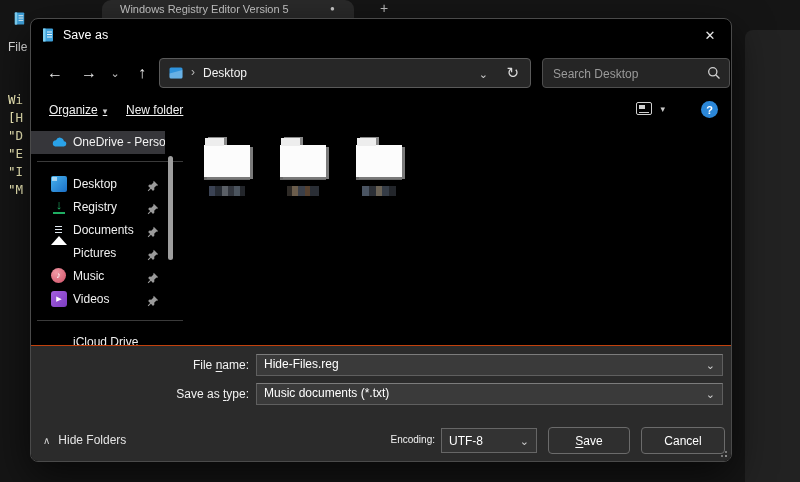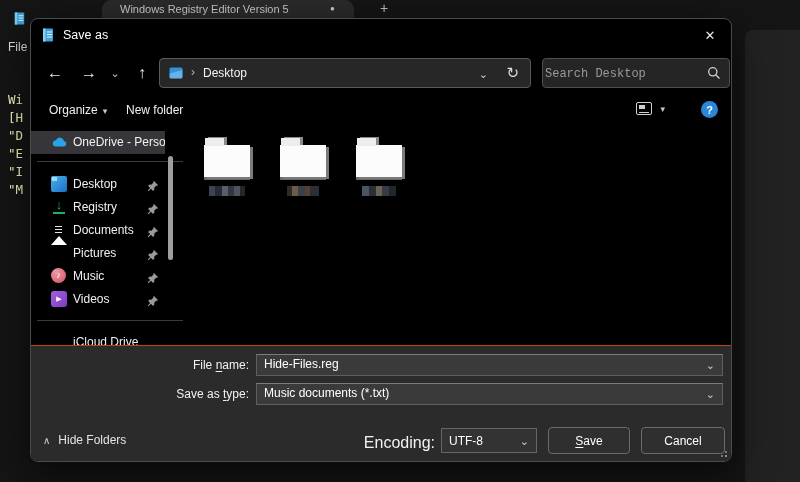--- a/index.html
+++ b/index.html
@@ -33,26 +33,26 @@
   .nav-caret{font-size:11px;color:#c0c0c0;}
   .addrbar{position:absolute;left:128px;top:39px;width:372px;height:30px;background:#272727;
            border:1px solid #5a5a5a;border-radius:4px;box-sizing:border-box;}
   .crumb-icon{position:absolute;left:8px;top:6px;}
   .crumb-sep{position:absolute;left:31px;top:6px;color:#b5b5b5;font-size:12px;}
   .crumb-text{position:absolute;left:43px;top:7px;font-size:12px;color:#f2f2f2;}
   .addr-caret{position:absolute;right:42px;top:9px;font-size:11px;color:#cfcfcf;}
   .addr-refresh{position:absolute;right:11px;top:5px;font-size:15px;color:#dadada;}
   .searchbar{position:absolute;left:511px;top:39px;width:188px;height:30px;background:#252525;
              border:1px solid #4e4e4e;border-radius:4px;box-sizing:border-box;}
-  .search-input{position:absolute;left:0;top:1px;width:145px;height:26px;background:transparent;
-                border:none;outline:none;color:#e8e8e8;font-size:12px;font-family:Liberation Mono, monospace;}
+  .search-input{position:absolute;left:8px;top:1px;width:145px;height:26px;background:transparent;
+                border:none;outline:none;color:#e8e8e8;font-size:12px;font-family:Liberation Sans, sans-serif;}
   .search-input::placeholder{color:#9a9a9a;}
   .search-icon{position:absolute;right:8px;top:7px;}
 
-  .tool-item{position:absolute;top:84px;font-size:12px;color:#f0f0f0;}
+  .tool-item{position:absolute;top:84px;font-size:12px;color:#f0f0f0;text-decoration:underline;}
   .tool-caret{font-size:9px;color:#c9c9c9;margin-left:5px;}
   .views{position:absolute;right:66px;top:83px;display:flex;align-items:center;}
   .view-icon{width:16px;height:13px;border:1.5px solid #d0d0d0;border-radius:2px;position:relative;box-sizing:border-box;}
   .view-icon::before{content:'';position:absolute;left:2px;top:2px;width:6px;height:4px;background:#d0d0d0;}
   .view-icon::after{content:'';position:absolute;left:2px;right:2px;bottom:1px;height:1.5px;background:#d0d0d0;}
   .views .tool-caret{margin-left:8px;}
   .help-btn{position:absolute;right:13px;top:82px;width:17px;height:17px;border-radius:50%;
             background:#2b87d8;color:#fff;font-size:11px;font-weight:bold;display:flex;
             align-items:center;justify-content:center;}
 
@@ -98,21 +98,21 @@
   .bpanel{position:absolute;left:0;bottom:0;width:100%;height:115px;background:#2b2b2b;border-top:1px solid #c2410c;}
   .flabel{position:absolute;left:0;width:218px;text-align:right;font-size:12px;color:#f2f2f2;}
   .u{text-decoration:underline;text-underline-offset:2px;}
   .finput{position:absolute;left:225px;right:8px;height:22px;background:#3a3a3a;border:1px solid #5f5f5f;
           border-top-color:#7c7c7c;box-sizing:border-box;color:#fff;font-size:12px;display:flex;
           align-items:center;padding:0 20px 3px 7px;}
   .fcaret{position:absolute;right:7px;top:4px;font-size:11px;color:#cfcfcf;}
   .hidefold{position:absolute;left:12px;top:87px;display:flex;align-items:center;gap:8px;
             font-size:12px;color:#e4e4e4;}
   .hf-caret{font-size:10px;color:#d0d0d0;}
-  .enc-label{position:absolute;left:298px;top:88px;width:106px;text-align:right;font-size:16px;color:#f2f2f2;}
+  .enc-label{position:absolute;left:298px;top:88px;width:106px;text-align:right;font-size:10px;color:#f2f2f2;}
   .ecombo{position:absolute;left:410px;top:82px;width:96px;height:25px;background:#333;border:1px solid #666;
           box-sizing:border-box;display:flex;align-items:center;padding:0 6px 0 7px;font-size:12px;color:#fff;}
   .btn{position:absolute;top:81px;height:27px;background:#2f2f2f;border:1px solid #6b6b6b;border-radius:4px;
        box-sizing:border-box;font-size:12px;color:#fff;display:flex;align-items:center;justify-content:center;}
   .btn-save{left:517px;width:82px;}
   .btn-cancel{left:610px;width:84px;}
   .grip{position:absolute;right:3px;bottom:3px;width:10px;height:10px;}
   .grip::before{content:'';position:absolute;left:7px;top:7px;width:2px;height:2px;background:#8d8d8d;
        box-shadow:-4px 0 0 #787878,0 -4px 0 #787878;}
 </style>

